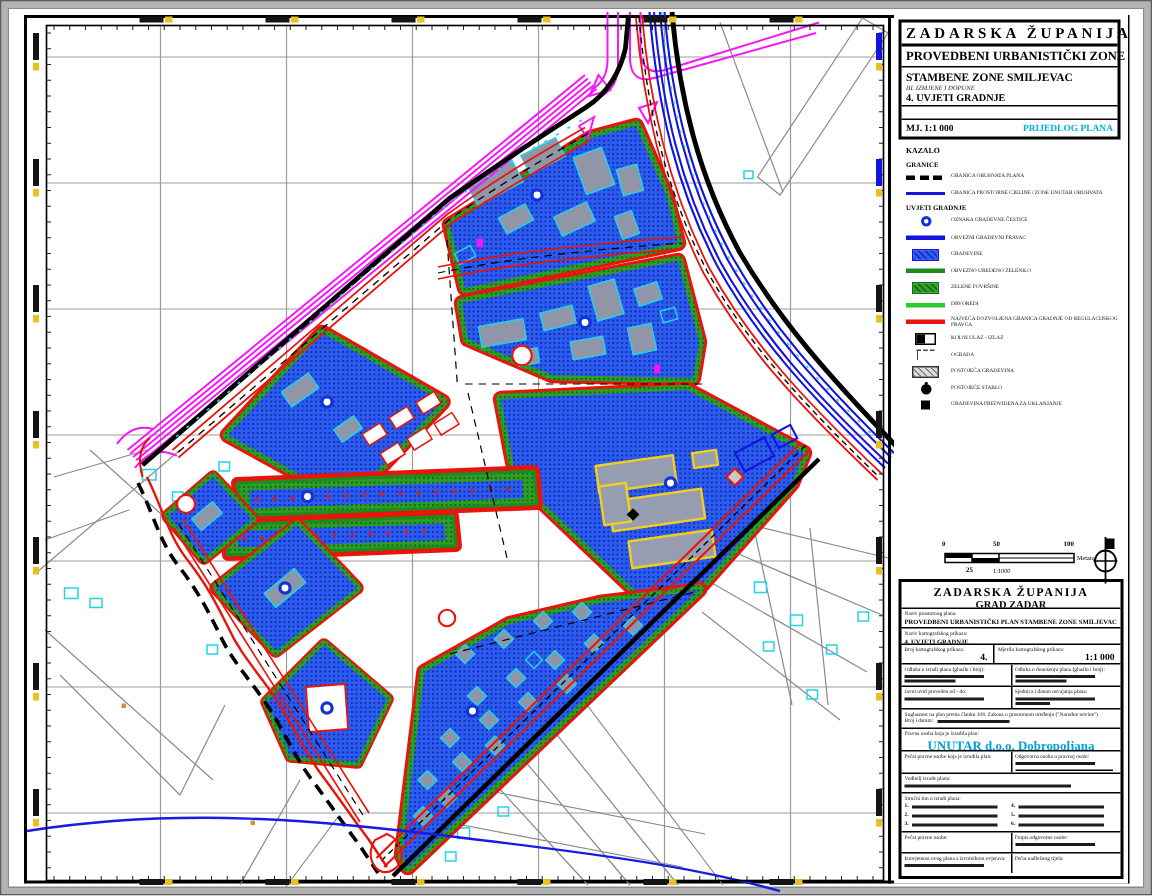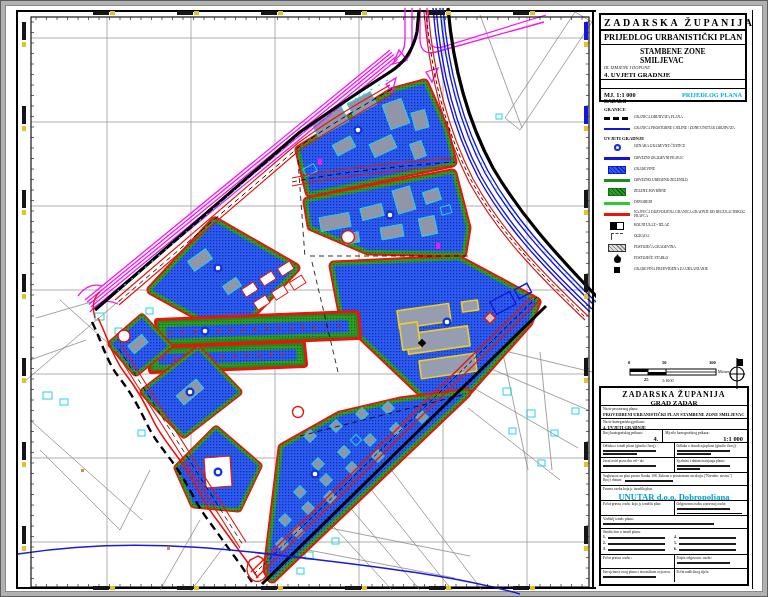--- a/index.html
+++ b/index.html
@@ -11,21 +11,21 @@
   .frame3{position:absolute;inset:5px;border:1px solid #8a8a8a;}
   .sheet{position:absolute;left:16px;top:10px;width:737px;height:579px;border:2px solid #000;background:#fff;}
   .divider{position:absolute;left:592px;top:10px;width:2px;height:579px;background:#000;}
   svg.map{position:absolute;left:0;top:0;}
   
   .panel{position:absolute;left:596px;top:10px;width:156px;height:579px;background:#fff;}
   .title-box{position:absolute;left:3px;top:3px;width:148px;border:2px solid #000;}
   .tb-row1{font-size:10px;font-weight:bold;letter-spacing:2.5px;text-align:left;padding:2px 3px 1px 3px;border-bottom:2px solid #000;white-space:nowrap;}
   .tb-row2{font-size:8.4px;font-weight:bold;padding:2px 3px;border-bottom:1px solid #000;white-space:nowrap;}
   .tb-row3{padding:2px 3px 1px 3px;border-bottom:1px solid #000;}
-  .tb-zone{font-size:7.6px;font-weight:bold;margin-left:36px;}
+  .tb-zone{font-size:7.6px;font-weight:bold;}
   .tb-amend{font-size:4.4px;font-style:italic;color:#222;}
   .tb-sheet{font-size:6.8px;font-weight:bold;margin-top:1px;}
   .tb-spacer{height:9px;border-bottom:1px solid #000;}
   .tb-row4{display:flex;justify-content:space-between;font-size:6.3px;font-weight:bold;padding:2px 3px;}
   .tb-status{color:#00b0e0;}
   
   .legend{position:absolute;left:8px;top:88px;width:146px;}
   .lg-title{font-size:5.2px;font-weight:bold;margin-bottom:3px;}
   .lg-head{font-size:4.6px;font-weight:bold;margin:3px 0 2px 0;}
   .lg-row{display:flex;align-items:center;margin:0 0 3.2px 0;min-height:6px;}
@@ -637,21 +637,21 @@
         <rect x="584" y="546" width="4" height="5" fill="#e8c020"></rect>
       </g>
   </svg>
 
   <div class="divider"></div>
 
   <div class="panel">
 
     <div class="title-box">
       <div class="tb-row1">ZADARSKA ŽUPANIJA</div>
-      <div class="tb-row2">PRIJEDLOG URBANISTIČKI PLAN</div>
+      <div class="tb-row2">PROVEDBENI URBANISTIČKI ZONE</div>
       <div class="tb-row3">
         <div class="tb-zone">STAMBENE ZONE SMILJEVAC</div>
         <div class="tb-amend">III. IZMJENE I DOPUNE</div>
         <div class="tb-sheet">4. UVJETI GRADNJE</div>
       </div>
       <div class="tb-spacer"></div>
       <div class="tb-row4">
         <span>MJ. 1:1 000</span>
         <span class="tb-status">PRIJEDLOG PLANA</span>
       </div>

